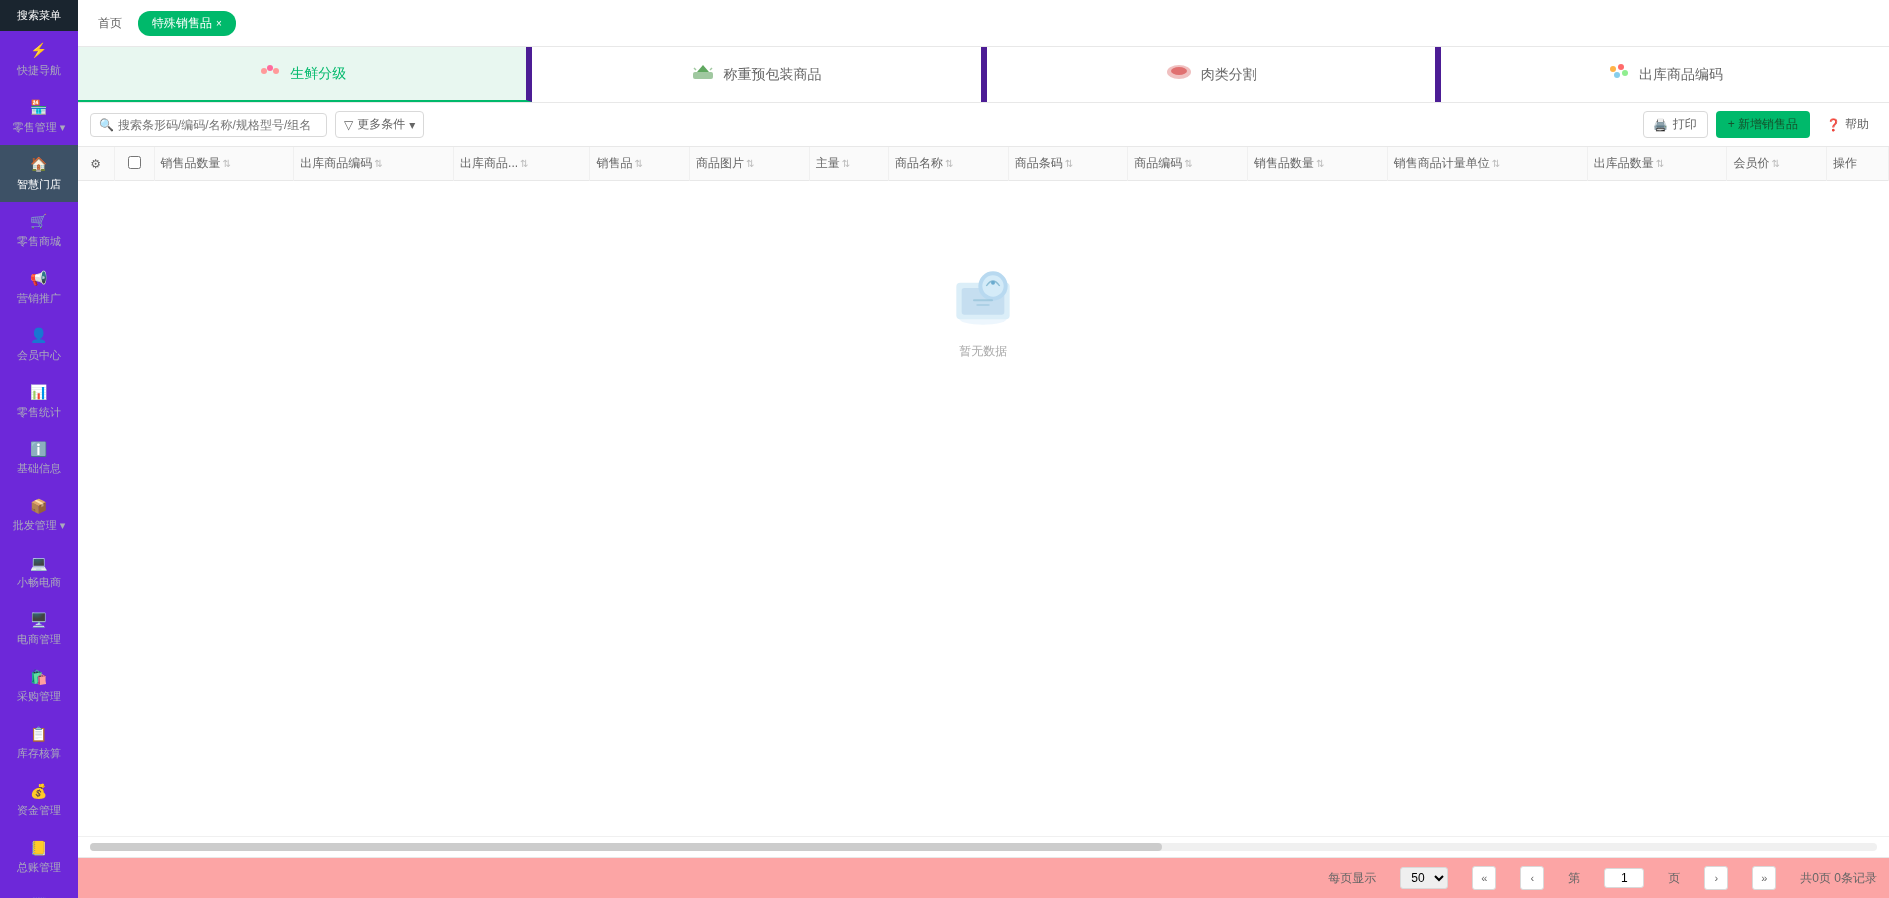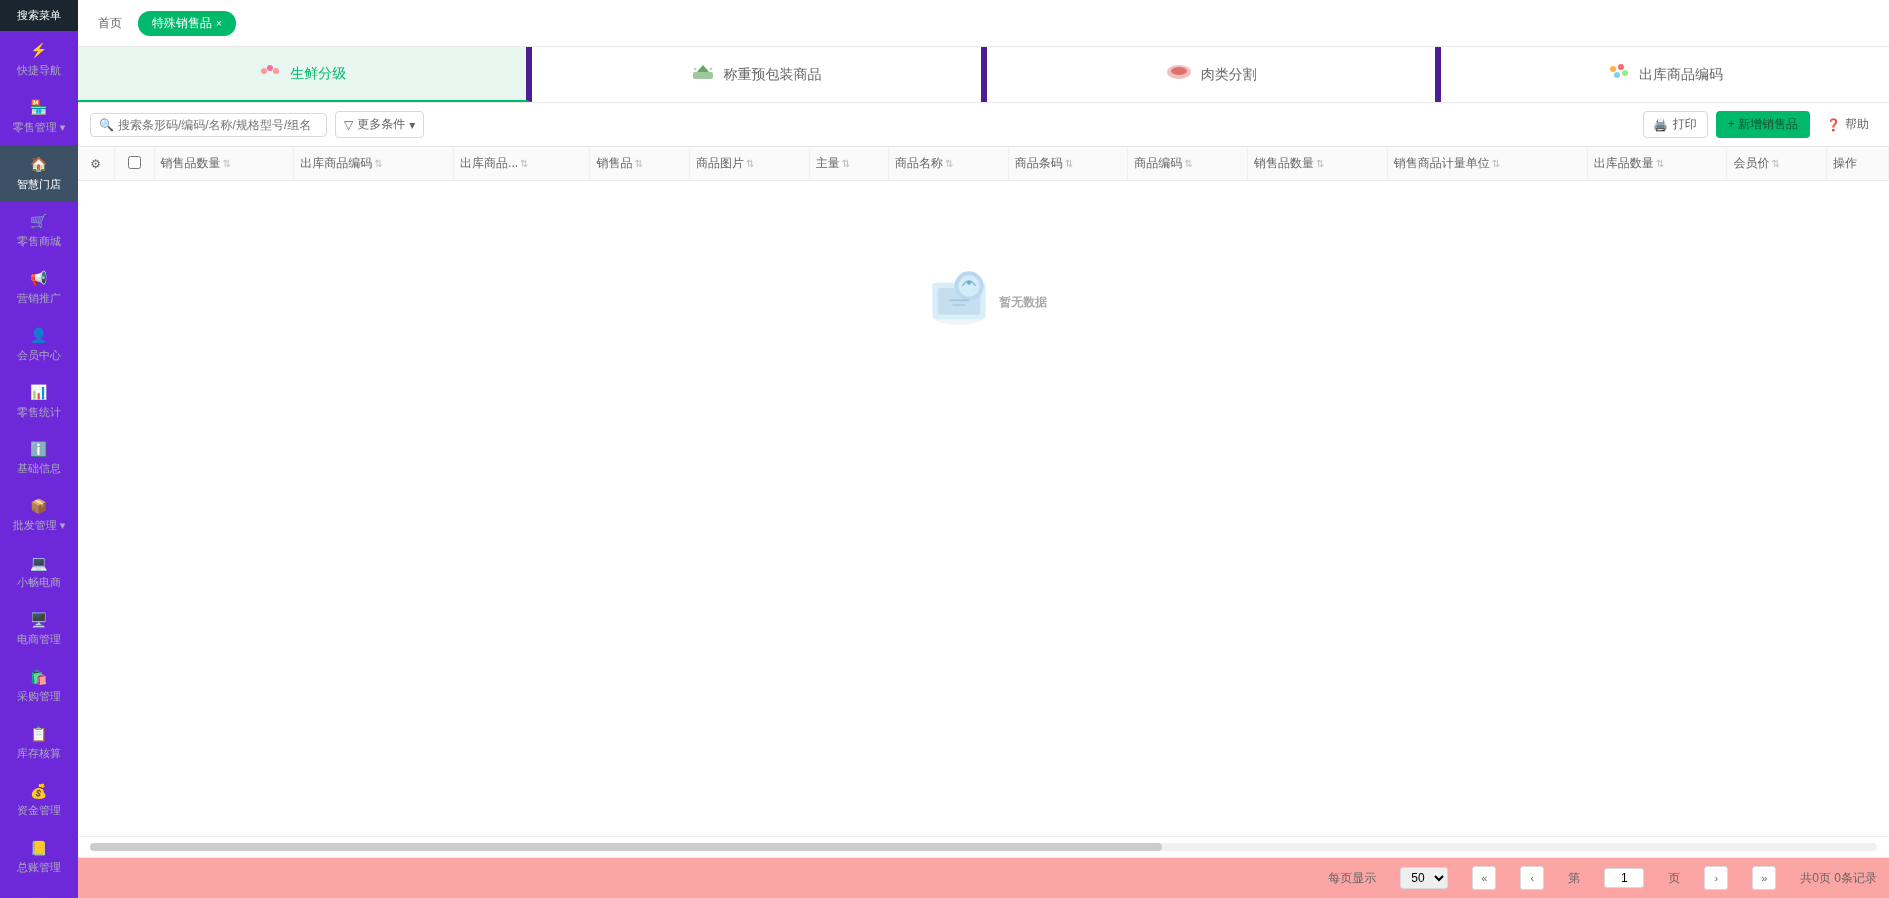--- a/index.html
+++ b/index.html
@@ -209,26 +209,25 @@
       white-space: nowrap;
       position: relative;
     }
     th .sort-icon { display: inline-block; margin-left: 2px; font-size: 10px; color: #bbb; }
     .th-checkbox { width: 40px; text-align: center; }
     .th-settings { width: 36px; text-align: center; }
 
     
     .empty-state {
       display: flex;
-      flex-direction: row;
+      flex-direction: column;
       align-items: center;
       justify-content: center;
       padding: 80px 0;
       color: #999;
-      font-weight: bold;
     }
     .empty-icon {
       width: 80px;
       height: 70px;
       margin-bottom: 12px;
     }
     .empty-text { font-size: 12px; color: #aaa; }
 
     
     .pagination {

